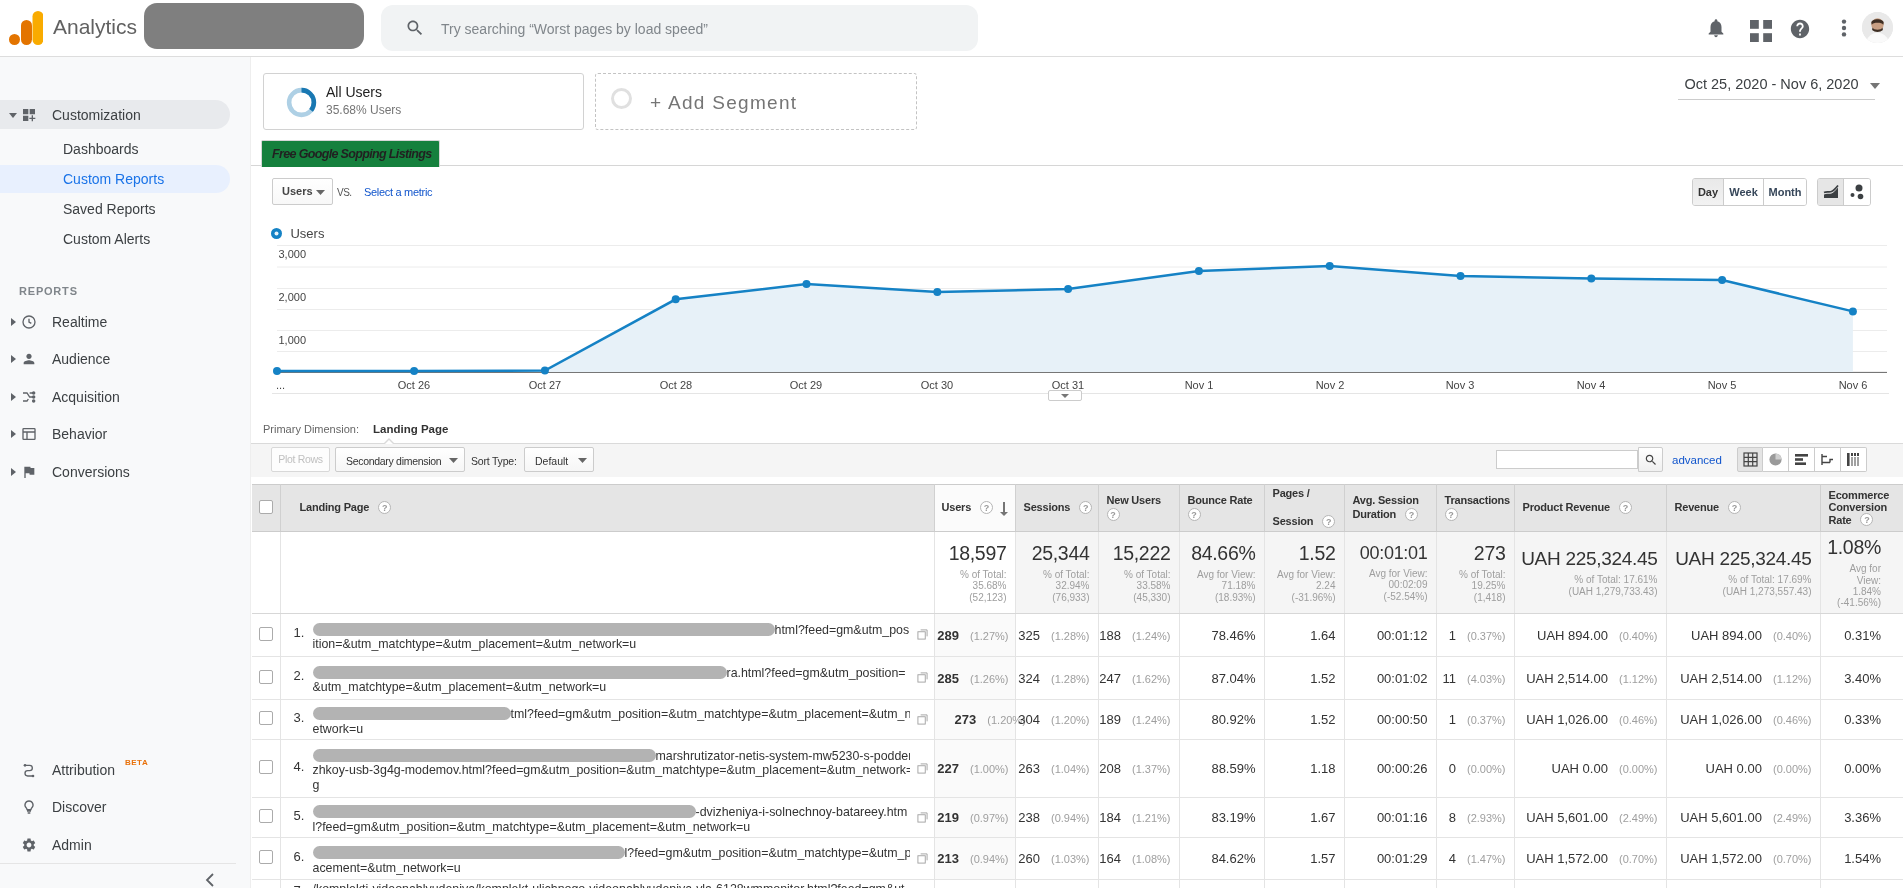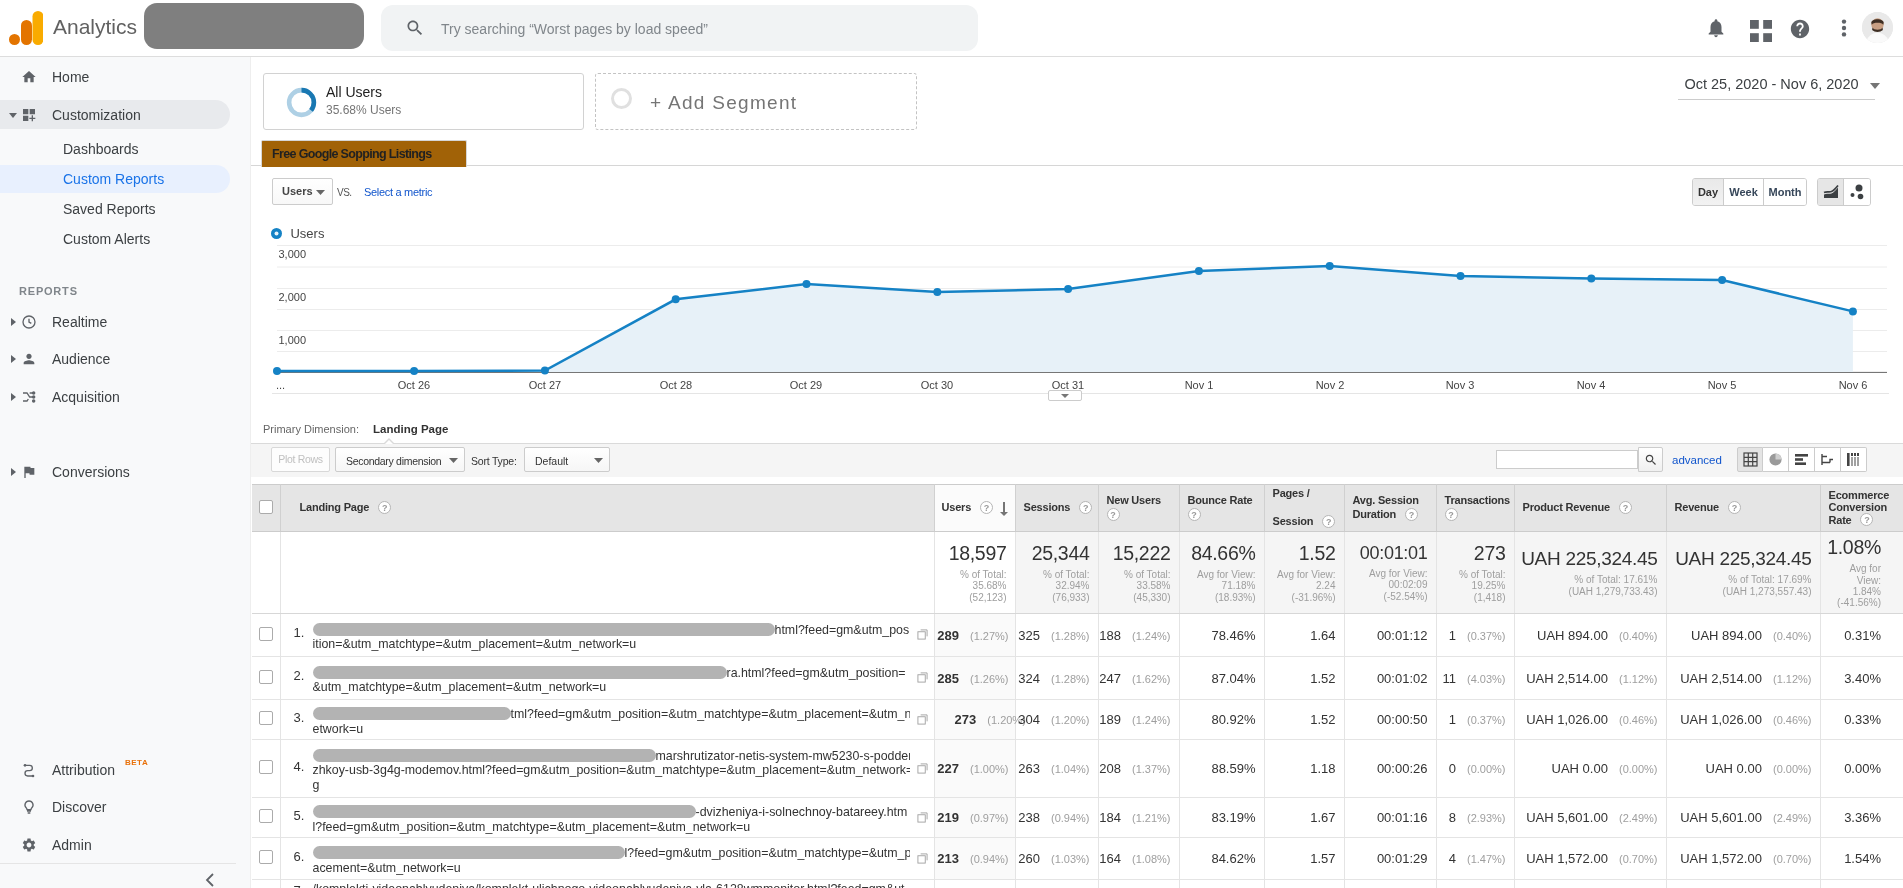--- a/index.html
+++ b/index.html
@@ -105,26 +105,20 @@
       <path d="M4.5 29 a11.5 11.5 0 0 1 22 0 a15.5 15.5 0 0 1 -22 0z" fill="#fafafa"></path>
       <circle cx="15.5" cy="12.5" r="6.2" fill="#c99f83"></circle>
       <path d="M9.3 11 c0-5 12.4-5 12.4 0 l-.6 1.8 c-1-2.6-10.2-2.6-11.2 0z" fill="#3e2e23"></path>
       <path d="M10.5 15.5 c1.4 3 8.6 3 10 0 l.4 2.6 c-2.8 2.6-8 2.6-10.8 0z" fill="#3e2e23"></path>
     </svg>
   </div>
 </div>
 
 <div id="sidebar">
 
-  <div class="navitem" style="top:5px;">
-    <svg class="ic" viewBox="0 0 24 24" fill="#5f6368">
-        <path d="M10 20v-6h4v6h5v-8h3L12 3 2 12h3v8z"></path>
-      </svg>
-    <span class="txt">Home</span>
-  </div>
 
   <div class="navitem" style="top:43px;height:29px;width:230px;background:#e8eaed;border-radius:0 15px 15px 0;">
     <svg class="exp" viewBox="0 0 8 8" fill="#5f6368">
         <path d="M0 2 l8 0 -4 5z"></path>
       </svg>
     <svg class="ic" viewBox="0 0 24 24" fill="#5f6368">
         <path d="M3 3h8v8H3zM13 3h8v8h-8zM3 13h8v8H3z"></path>
         <path d="M17 12.5v9M12.5 17h9" stroke="#5f6368" stroke-width="2"></path>
       </svg>
     <span class="txt">Customization</span>
@@ -166,20 +160,30 @@
     <svg class="exp" viewBox="0 0 8 8" fill="#5f6368">
         <path d="M2 0 l5 4 -5 4z"></path>
       </svg>
     <svg class="ic" viewBox="0 0 24 24" fill="none" stroke="#5f6368" stroke-width="2">
         <path d="M3 6h6l4 6h8M13 6h8M3 18h6l2-3"></path>
         <circle cx="19" cy="6" r="1.6" fill="#5f6368"></circle>
         <circle cx="19" cy="12" r="1.6" fill="#5f6368"></circle>
         <circle cx="19" cy="18" r="1.6" fill="#5f6368"></circle>
       </svg>
     <span class="txt">Acquisition</span>
+  </div>
+  <div class="navitem" style="top:362px;">
+    <svg class="exp" viewBox="0 0 8 8" fill="#5f6368">
+        <path d="M2 0 l5 4 -5 4z"></path>
+      </svg>
+    <svg class="ic" viewBox="0 0 24 24" fill="none" stroke="#5f6368" stroke-width="2">
+        <rect x="3" y="4" width="18" height="16" rx="1"></rect>
+        <path d="M3 9h18M9 9v11"></path>
+      </svg>
+    <span class="txt">Behavior</span>
   </div>
   <div class="navitem" style="top:400px;">
     <svg class="exp" viewBox="0 0 8 8" fill="#5f6368">
         <path d="M2 0 l5 4 -5 4z"></path>
       </svg>
     <svg class="ic" viewBox="0 0 24 24" fill="#5f6368">
         <path d="M14.4 6L14 4H5v17h2v-7h5.6l.4 2h7V6z"></path>
       </svg>
     <span class="txt">Conversions</span>
   </div>
@@ -227,21 +231,21 @@
 </div>
 <div class="abs" style="left:1660px;top:75px;width:220px;z-index:21;text-align:right;">
   <span style="font-size:14.5px;color:#3c4043;">Oct 25, 2020 - Nov 6, 2020</span>
   <svg style="margin-left:7px;" width="10" height="6" viewBox="0 0 10 6" fill="#757575">
       <path d="M0 0h10L5 6z"></path>
     </svg>
 </div>
 <div class="abs" style="left:1678px;top:99px;width:197px;border-top:1px solid #ccc;z-index:21;"></div>
 
 <div class="abs" style="left:251px;top:140px;width:1652px;height:26px;border-bottom:1px solid #d6d6d6;z-index:21;background:#fff;">
-  <div style="position:absolute;left:10px;top:0;width:206px;height:27px;border:1px solid #d6d6d6;border-bottom:none;background:#a16207;border-radius:2px 2px 0 0;z-index:2;">
+  <div style="position:absolute;left:10px;top:0;width:179px;height:27px;border:1px solid #d6d6d6;border-bottom:none;background:#15803d;border-radius:2px 2px 0 0;z-index:2;font-style:italic;">
     <div style="position:absolute;left:10px;top:6px;font-size:12.5px;font-weight:bold;color:#212121;white-space:nowrap;letter-spacing:-0.65px;">Free Google Sopping Listings</div>
   </div>
 </div>
 
 <div class="abs" style="left:272px;top:178px;width:61px;height:27px;border:1px solid #ccc;border-radius:2px;background:linear-gradient(#fff,#f8f8f8);z-index:21;">
   <span style="position:absolute;left:9px;top:6px;font-size:11px;color:#444;font-weight:bold;">Users</span>
 
   <svg style="position:absolute;right:7px;top:11px;" width="9" height="5" viewBox="0 0 9 5" fill="#666">
       <path d="M0 0h9L4.5 5z"></path>
     </svg>
@@ -338,21 +342,21 @@
 
 <div class="abs" style="left:251px;top:444px;width:1652px;height:33px;background:#f5f5f5;z-index:20;"></div>
 <div class="abs" style="left:271px;top:447px;width:59px;height:25px;border:1px solid #d8d8d8;border-radius:2px;background:#fdfdfd;z-index:21;font-size:10.5px;letter-spacing:-0.3px;color:#c0c0c0;text-align:center;line-height:23px;">Plot Rows</div>
 <div class="abs" style="left:335px;top:447px;width:130px;height:25px;border:1px solid #ccc;border-radius:2px;background:linear-gradient(#fff,#f6f6f6);z-index:21;">
   <span style="position:absolute;left:10px;top:7px;font-size:10.5px;letter-spacing:-0.3px;color:#333;">Secondary dimension</span>
   <svg style="position:absolute;right:6px;top:10px;" width="9" height="5" viewBox="0 0 9 5" fill="#666">
       <path d="M0 0h9L4.5 5z"></path>
     </svg>
 </div>
 <div class="abs" style="left:471px;top:455px;font-size:10.5px;letter-spacing:-0.2px;color:#333;z-index:21;">Sort Type:</div>
-<div class="abs" style="left:524px;top:447px;width:86px;height:25px;border:1px solid #ccc;border-radius:2px;background:linear-gradient(#fff,#f6f6f6);z-index:21;">
+<div class="abs" style="left:524px;top:447px;width:70px;height:25px;border:1px solid #ccc;border-radius:2px;background:linear-gradient(#fff,#f6f6f6);z-index:21;">
   <span style="position:absolute;left:10px;top:7px;font-size:10.5px;color:#333;">Default</span>
   <svg style="position:absolute;right:6px;top:10px;" width="9" height="5" viewBox="0 0 9 5" fill="#666">
       <path d="M0 0h9L4.5 5z"></path>
     </svg>
 </div>
 <div class="abs" style="left:1496px;top:450px;width:142px;height:19px;border:1px solid #ccc;background:#fff;z-index:21;"></div>
 <div class="abs" style="left:1638px;top:447px;width:25px;height:25px;border:1px solid #ccc;border-radius:0 2px 2px 0;background:linear-gradient(#fff,#f0f0f0);z-index:21;">
   <svg style="position:absolute;left:5px;top:5px;" width="14" height="14" viewBox="0 0 24 24" fill="#444">
       <path d="M15.5 14h-.79l-.28-.27C15.41 12.59 16 11.11 16 9.5 16 5.91 13.09 3 9.5 3S3 5.91 3 9.5 5.91 16 9.5 16c1.61 0 3.09-.59 4.23-1.57l.27.28v.79l5 4.99L20.49 19l-4.99-5zm-6 0C7.01 14 5 11.99 5 9.5S7.01 5 9.5 5 14 7.01 14 9.5 11.99 14 9.5 14z"></path>
     </svg>

